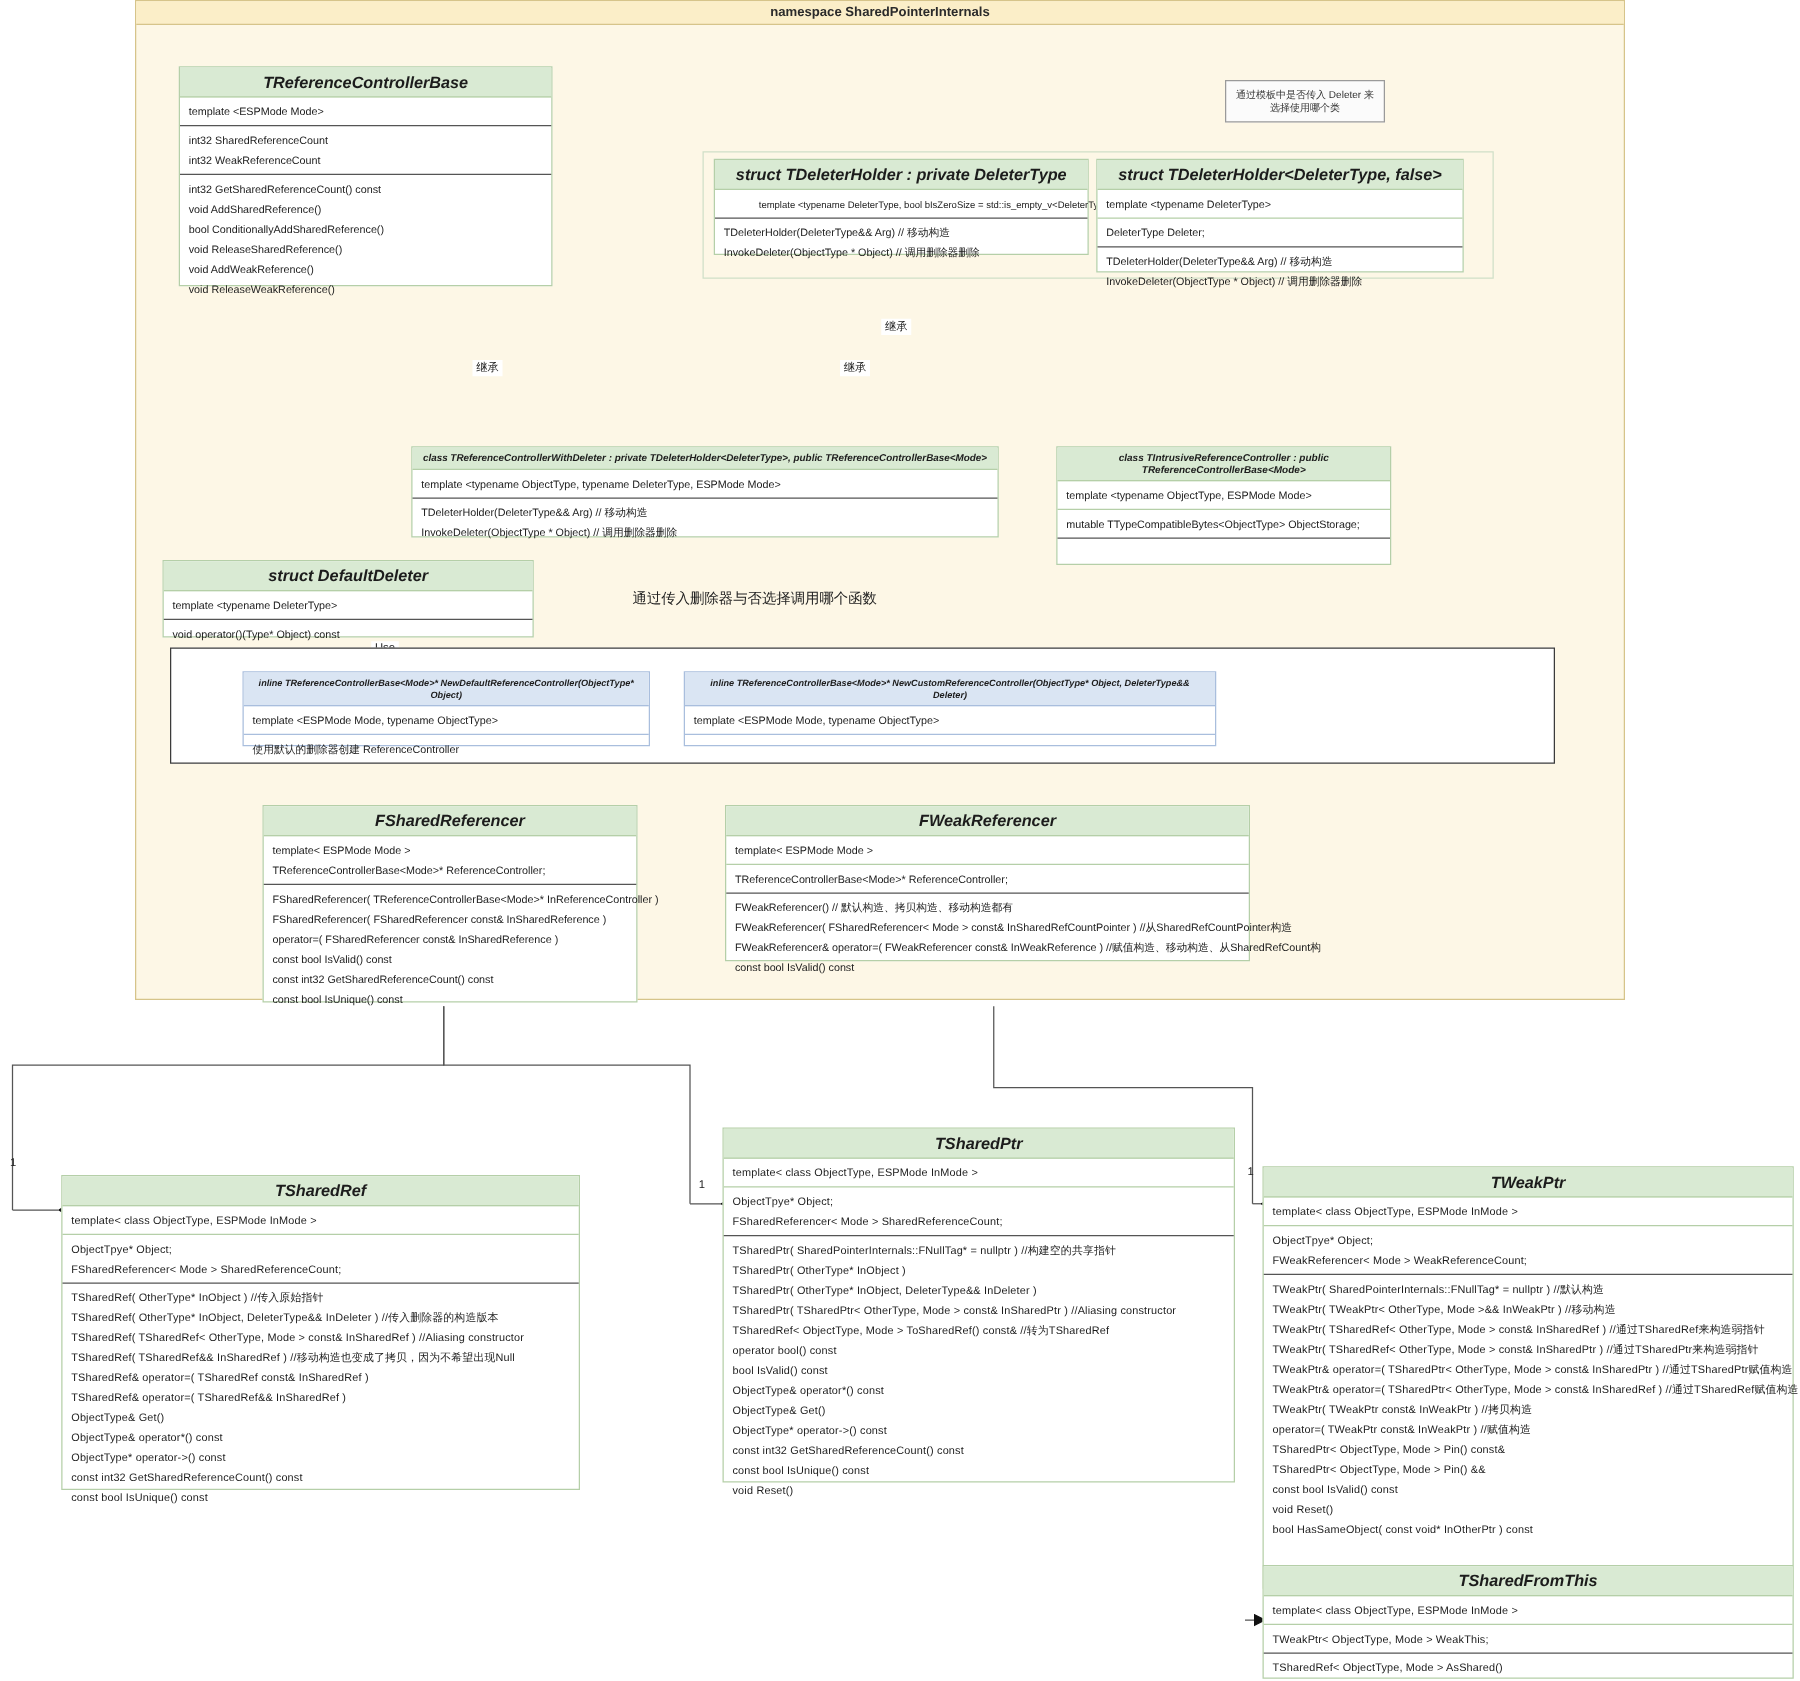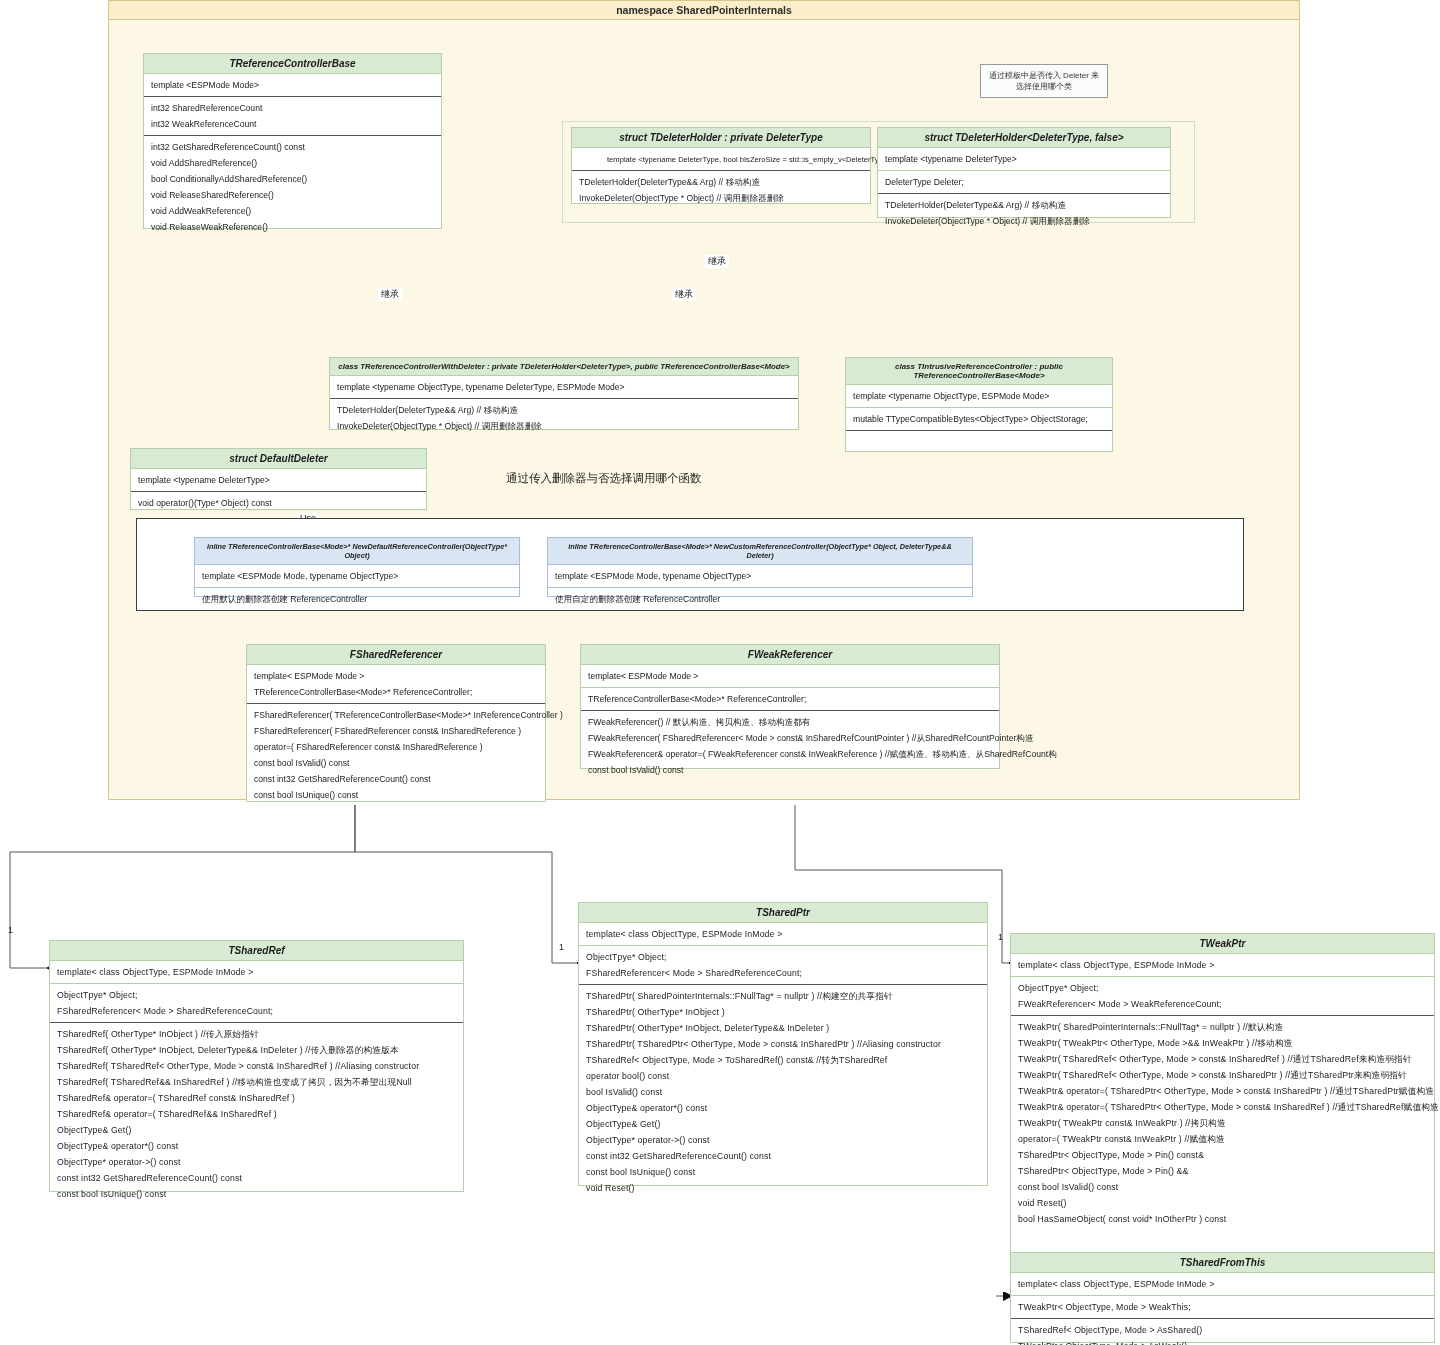--- a/index.html
+++ b/index.html
@@ -45,21 +45,21 @@
     background:#ffffff;
     border:1px solid #b5cfa8;
     font-size:8.6px;
     color:#1c1c1c;
   }
   .uml.blue{border-color:#a9bedd;}
   .uml-head{
     text-align:center;
     font-style:italic;
     font-weight:bold;
-    font-size:10px;
+    font-size:13px;
     background:#d9ead3;
     border-bottom:1px solid #b5cfa8;
     padding:4px 6px;
     box-sizing:border-box;
   }
   .uml.blue .uml-head{background:#dae5f3;border-bottom-color:#a9bedd;}
   .uml-sec{
     border-bottom:1px solid #b5cfa8;
     padding:3px 0 3px 0;
     box-sizing:border-box;
@@ -267,26 +267,23 @@
     <div class="uml-sec last">
       <div class="uml-row">使用默认的删除器创建 ReferenceController</div>
     </div>
   </div>
 
   <div class="uml blue" style="left:547px;top:537px;width:426px;height:60px;">
     <div class="uml-head" style="font-size:7.3px;">inline TReferenceControllerBase&lt;Mode&gt;* NewCustomReferenceController(ObjectType* Object, DeleterType&amp;&amp; Deleter)</div>
     <div class="uml-sec strong">
       <div class="uml-row">template &lt;ESPMode Mode, typename ObjectType&gt;</div>
     </div>
-    <div class="uml-sec last">
-      <div class="uml-row">使用自定的删除器创建 ReferenceController</div>
-    </div>
-  </div>
-
-  <div class="uml" style="left:210px;top:644px;width:300px;height:158px;margin-left:36px;">
+  </div>
+
+  <div class="uml" style="left:210px;top:644px;width:300px;height:158px;">
     <div class="uml-head">FSharedReferencer</div>
     <div class="uml-sec strong">
       <div class="uml-row">template&lt; ESPMode Mode &gt;</div>
       <div class="uml-row">TReferenceControllerBase&lt;Mode&gt;* ReferenceController;</div>
     </div>
     <div class="uml-sec last">
       <div class="uml-row">FSharedReferencer( TReferenceControllerBase&lt;Mode&gt;* InReferenceController )</div>
       <div class="uml-row">FSharedReferencer( FSharedReferencer const&amp; InSharedReference )</div>
       <div class="uml-row">operator=( FSharedReferencer const&amp; InSharedReference )</div>
       <div class="uml-row">const bool IsValid() const</div>

